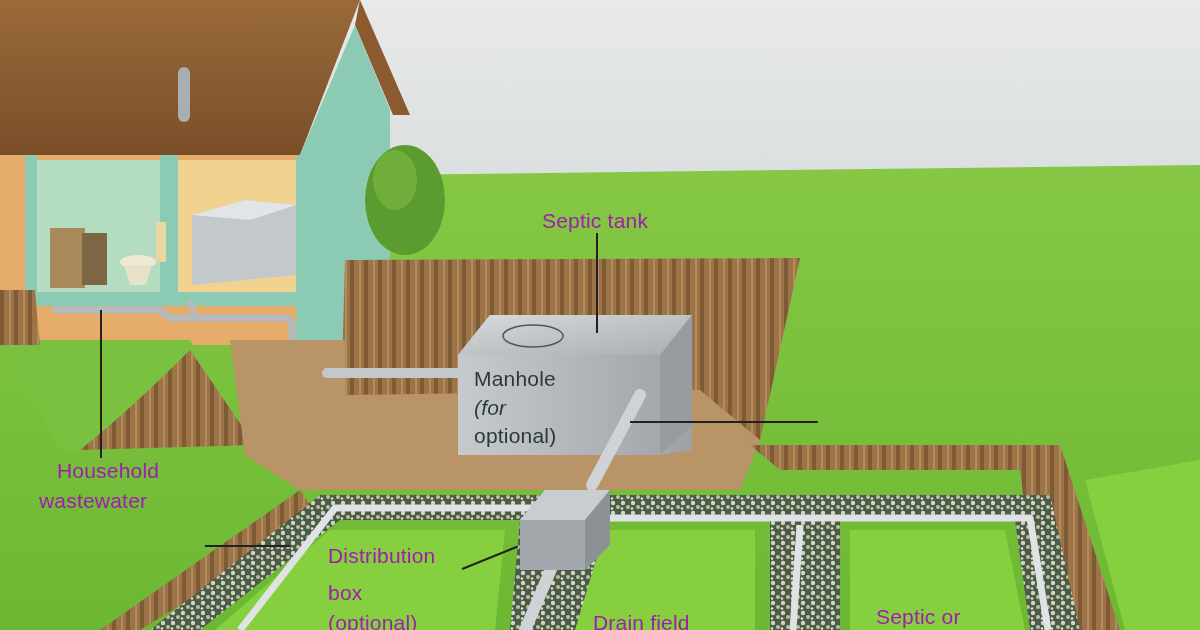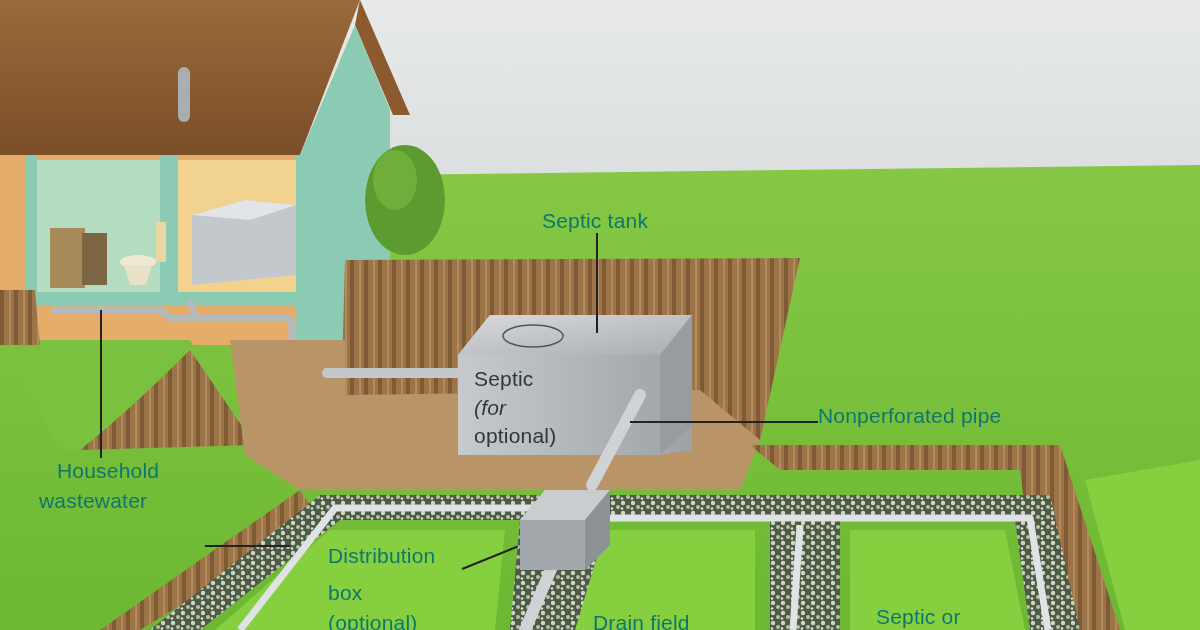--- a/index.html
+++ b/index.html
@@ -2,21 +2,21 @@
 <html><head>
 <meta charset="utf-8">
 <style>
   html, body { margin: 0; padding: 0; }
   body { width: 1200px; height: 630px; overflow: hidden; background: #dfe3e3; }
   #stage { position: relative; width: 1200px; height: 630px; overflow: hidden; }
   #scene { position: absolute; left: 0; top: 0; }
   .label {
     position: absolute;
     font-family: "Liberation Sans", sans-serif;
-    color: #0f766e;
+    color: #a21caf;
     font-size: 21px;
     line-height: 25px;
     white-space: nowrap;
     letter-spacing: 0.2px;
   }
   .label.dark { color: #2a3a3a; }
   .leader { position: absolute; background: #222; }
 </style>
 </head>
 <body>
@@ -128,25 +128,24 @@
   </svg>
 
   <div class="leader" style="left:596px;top:233px;width:1.5px;height:100px;"></div>
   <div class="leader" style="left:630px;top:421px;width:188px;height:1.5px;"></div>
   <div class="leader" style="left:100px;top:310px;width:1.5px;height:148px;"></div>
   <div class="leader" style="left:205px;top:545px;width:85px;height:1.5px;"></div>
   <div class="leader" style="left:462px;top:568px;width:60px;height:1.5px;transform:rotate(-22deg);transform-origin:left center;"></div>
 
   <div class="label" style="left:542px;top:208px;">Septic tank</div>
 
-  <div class="label dark" style="left:474px;top:366px;">Septic</div>
+  <div class="label dark" style="left:474px;top:366px;">Manhole</div>
   <div class="label dark" style="left:474px;top:395px;font-style:italic;">(for</div>
   <div class="label dark" style="left:474px;top:423px;">optional)</div>
 
-  <div class="label" style="left:818px;top:403px;">Nonperforated pipe</div>
 
   <div class="label" style="left:57px;top:458px;">Household</div>
   <div class="label" style="left:39px;top:488px;">wastewater</div>
 
 
   <div class="label" style="left:328px;top:543px;">Distribution</div>
   <div class="label" style="left:328px;top:580px;">box</div>
   <div class="label" style="left:328px;top:610px;">(optional)</div>
 
   <div class="label" style="left:593px;top:580px;margin-top:30px;">Drain field</div>

